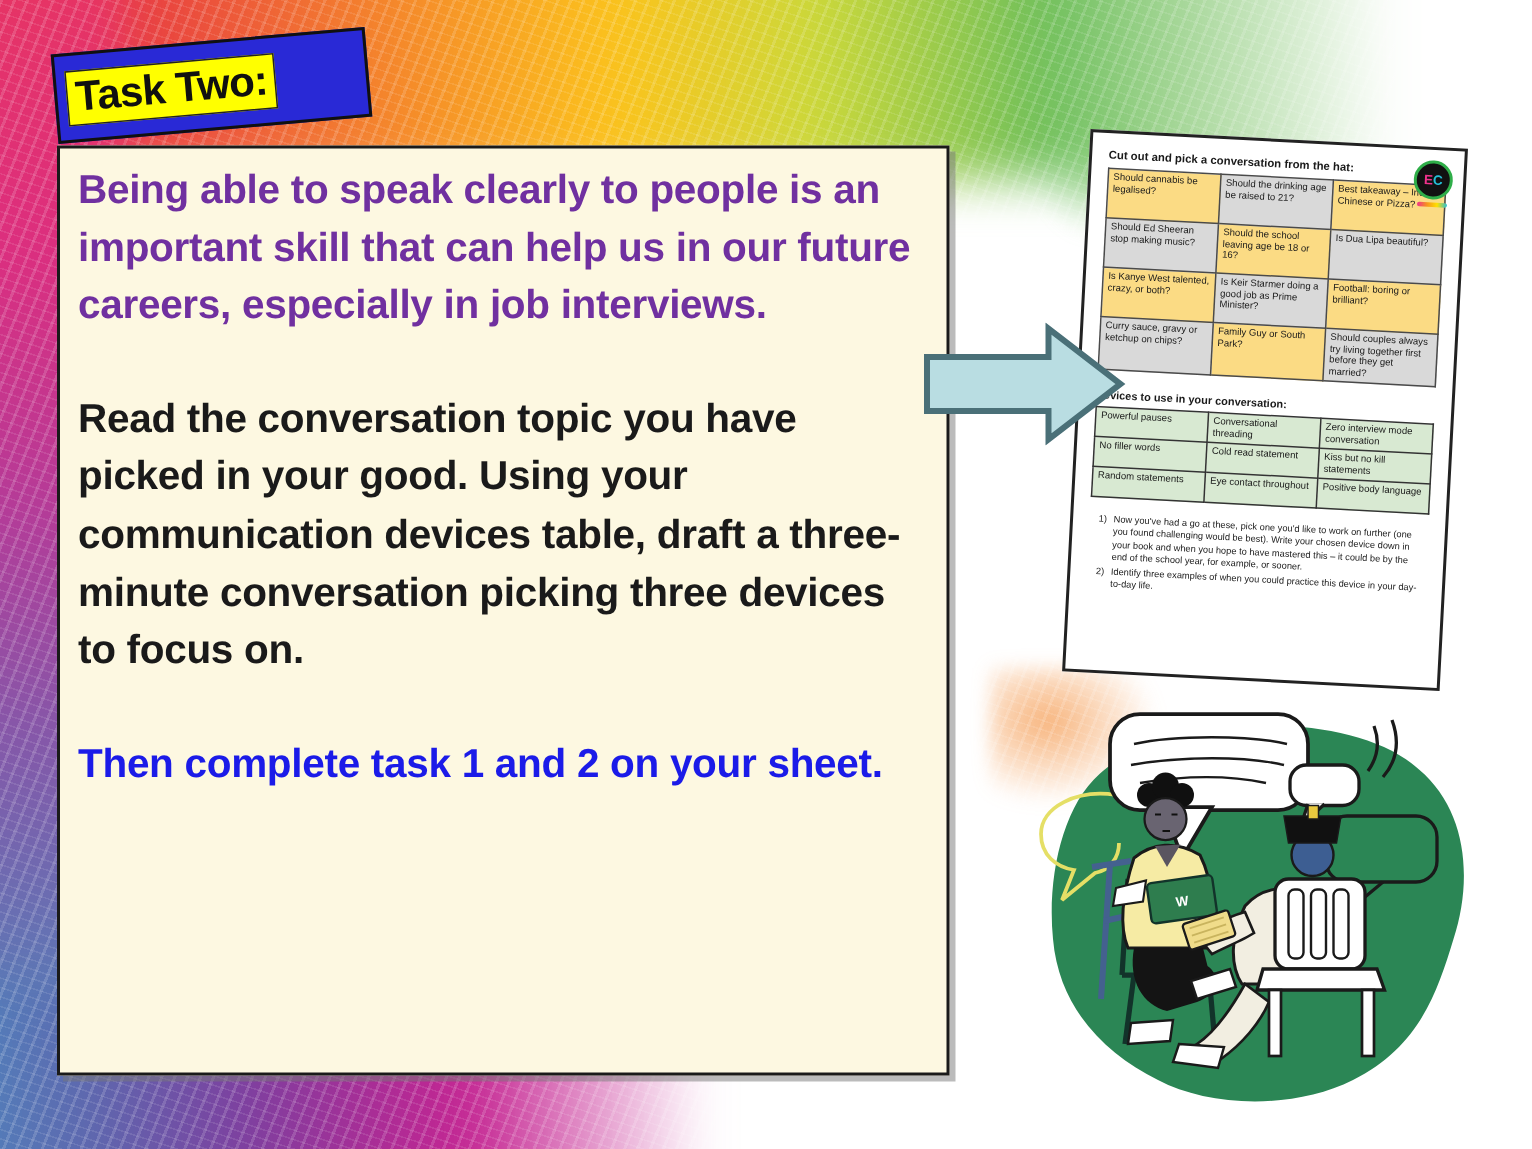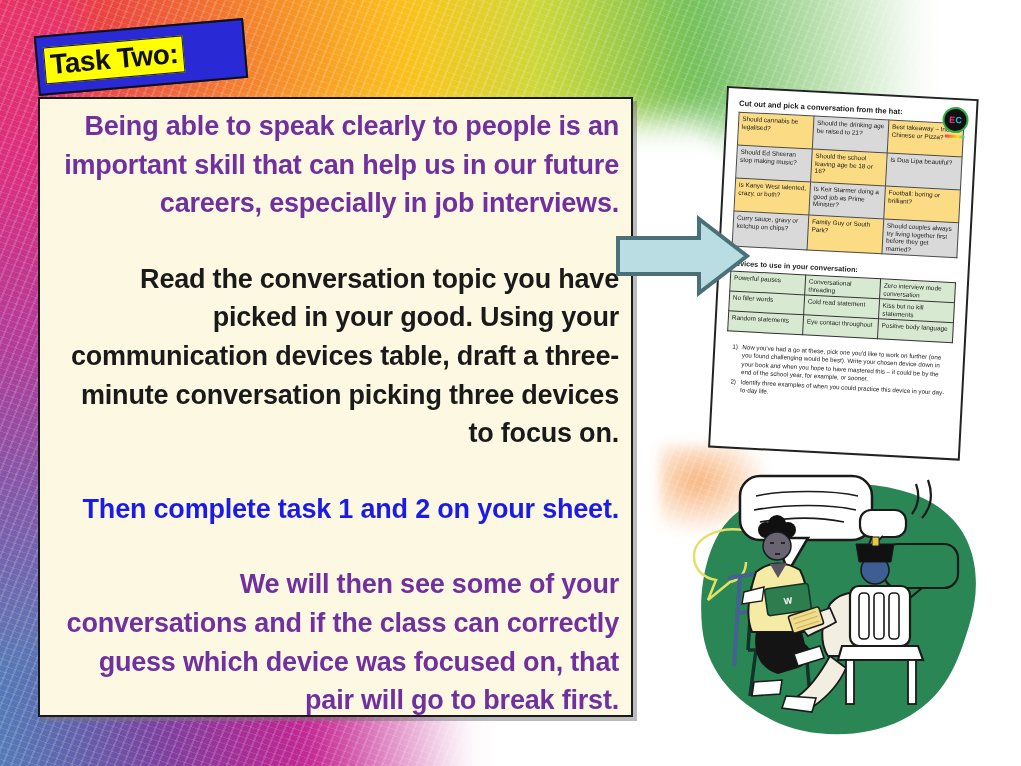--- a/index.html
+++ b/index.html
@@ -22,21 +22,21 @@
                repeating-linear-gradient(18deg,rgba(255,255,255,.10) 0 1px,rgba(255,255,255,0) 1px 6px);}
   
   .task-box{position:absolute;left:36px;top:27px;width:206px;height:56px;z-index:5;
     background:var(--title_blue,#2929d6);border:2px solid #101010;transform:rotate(-5deg);
     display:flex;align-items:center;}
   .task-highlight{margin-left:6px;background:var(--highlight_yellow,#ffff00);border:1px solid #222;
     padding:1px 5px 2px 5px;color:#101010;font-weight:bold;font-size:28px;letter-spacing:-0.5px;white-space:nowrap;}
   
   .text-box{position:absolute;left:38px;top:97px;width:595px;height:620px;z-index:3;box-sizing:border-box;
     background:var(--cream,#fdf8e1);border:2px solid #1a1a1a;box-shadow:4px 4px 0 rgba(120,120,120,.5);
-    padding:8px 12px;font-weight:bold;font-size:27px;line-height:1.43;letter-spacing:-0.2px;text-align:right;}
+    padding:8px 12px;font-weight:bold;font-size:27px;line-height:1.43;letter-spacing:-0.2px;}
   .text-box p{margin:0 0 37px 0;}
   .text-box p:last-child{margin-bottom:0;}
   .c-purple{color:var(--purple,#7030a0);}
   .c-black{color:#1a1a1a;}
   .c-blue{color:var(--blue,#1b1be8);}
   
   .arrow{position:absolute;left:615px;top:215px;width:136px;height:82px;z-index:6;}
   
   .worksheet{position:absolute;left:727px;top:86px;width:252px;height:362px;z-index:4;box-sizing:border-box;
     background:#fff;border:2px solid #222;transform:rotate(3deg);transform-origin:top left;
@@ -76,21 +76,20 @@
   <div class="bg chalk"></div>
 
   <div class="task-box">
     <span class="task-highlight">Task Two:</span>
   </div>
 
   <div class="text-box">
     <p class="c-purple">Being able to speak clearly to people is an important skill that can help us in our future careers, especially in job interviews.</p>
     <p class="c-black">Read the conversation topic you have picked in your good. Using your communication devices table, draft a three-minute conversation picking three devices to focus on.</p>
     <p class="c-blue">Then complete task 1 and 2 on your sheet.</p>
-    <p class="c-purple">We will then see some of your conversations and if the class can correctly guess which device was focused on, that pair will go to break first.</p>
   </div>
 
   <svg class="arrow" viewBox="0 0 136 82">
     <polygon points="3,23 84,23 84,4 132,41 84,78 84,59 3,59" fill="#B9DDE2" stroke="#4A7078" stroke-width="4" stroke-linejoin="miter"></polygon>
   </svg>
 
   <div class="worksheet">
     <div class="ws-logo">
       <div class="circ">
           <span class="e">E</span>

